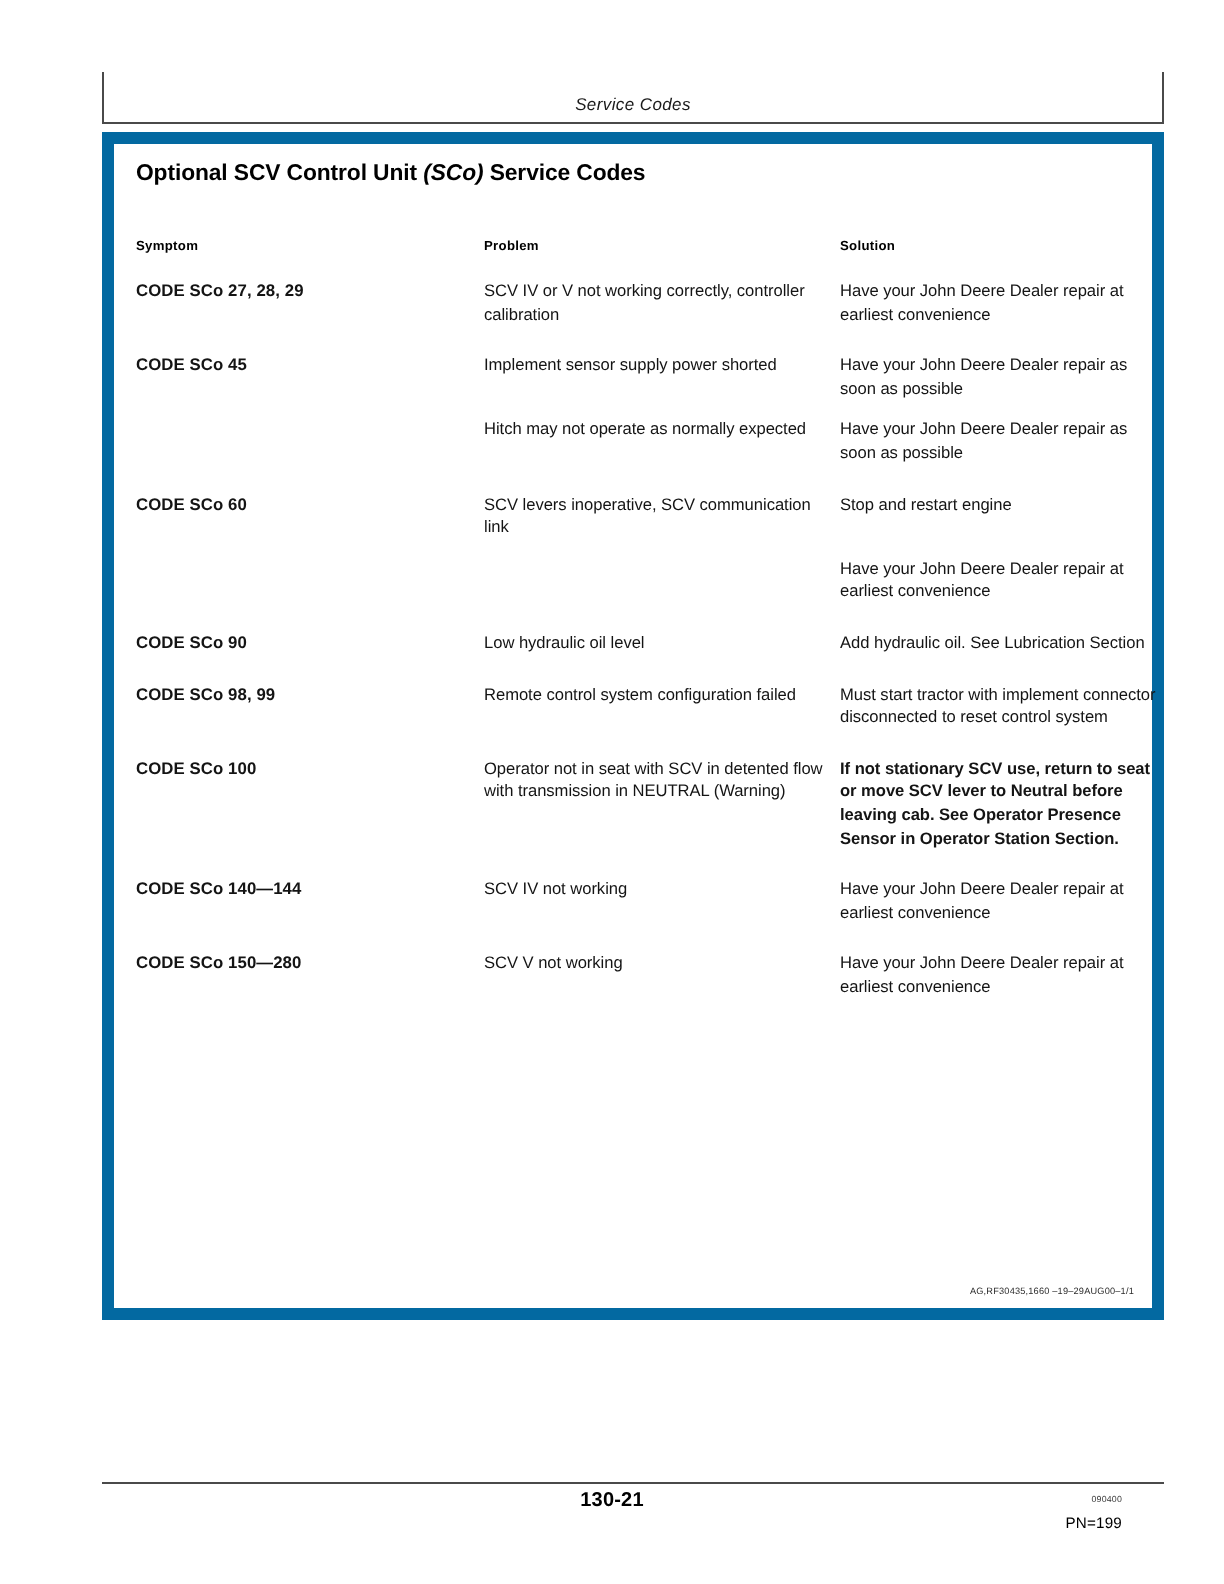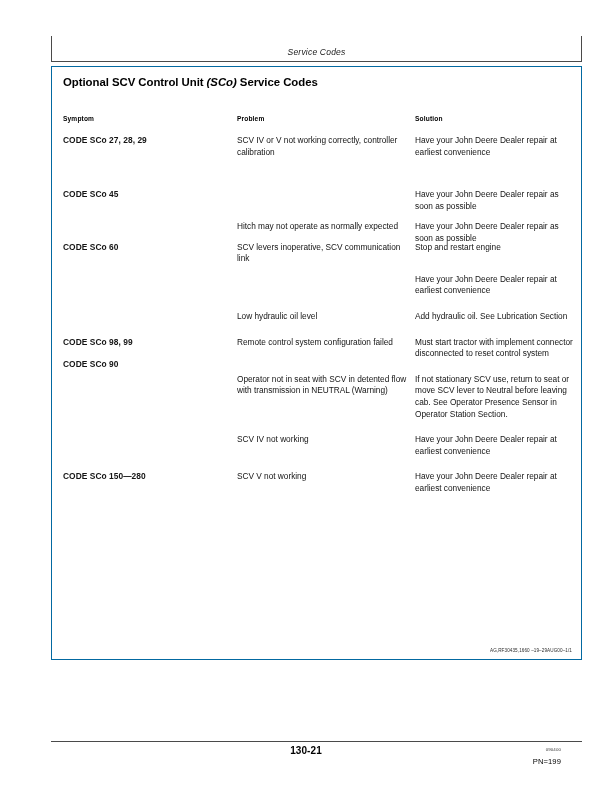--- a/index.html
+++ b/index.html
@@ -39,21 +39,21 @@
     color: #1a1a1a;
   }
 
   
   .content-box {
     position: absolute;
     left: 51px;
     top: 66px;
     width: 531px;
     height: 594px;
-    border: 1px solid #0369a1;
+    border: 6px solid #0369a1;
     box-sizing: border-box;
   }
 
   .section-title {
     position: absolute;
     left: 11px;
     top: 8px;
     width: 420px;
     font-weight: bold;
     font-size: 11.4px;
@@ -168,48 +168,51 @@
       <div class="col-head c1">Symptom</div>
       <div class="col-head c2">Problem</div>
       <div class="col-head c3">Solution</div>
     </div>
     <div id="rows-container" style="position: relative; height: 373.6px;">
         <div class="row" style="position: absolute; top: 0px; left: 0px; width: 512px; height: 23.2px;">
           <div class="cell sym c1" style="left: 0px; width: 168px;">CODE SCo 27, 28, 29</div>
           <div class="cell" style="left: 174px; width: 170px; top: 0px;">SCV IV or V not working correctly, controller calibration</div>
           <div class="cell" style="left: 352px; width: 160px; top: 0px;">Have your John Deere Dealer repair at earliest convenience</div>
         </div>
-        <div class="row" style="position: absolute; top: 37.2px; left: 0px; width: 512px; height: 55.4px; margin-top: 17px;">
+        <div class="row" style="position: absolute; top: 37.2px; left: 0px; width: 512px; height: 55.4px;">
           <div class="cell sym c1" style="left: 0px; width: 168px;">CODE SCo 45</div>
+          <div class="cell" style="left: 174px; width: 170px; top: 0px;">Implement sensor supply power shorted</div>
           <div class="cell" style="left: 352px; width: 160px; top: 0px;">Have your John Deere Dealer repair as soon as possible</div>
           <div class="cell" style="left: 174px; width: 170px; top: 32.2px;">Hitch may not operate as normally expected</div>
           <div class="cell" style="left: 352px; width: 160px; top: 32.2px;">Have your John Deere Dealer repair as soon as possible</div>
         </div>
         <div class="row" style="position: absolute; top: 106.6px; left: 0px; width: 512px; height: 55.4px;">
           <div class="cell sym c1" style="left: 0px; width: 168px;">CODE SCo 60</div>
           <div class="cell" style="left: 174px; width: 170px; top: 0px;">SCV levers inoperative, SCV communication link</div>
           <div class="cell" style="left: 352px; width: 160px; top: 0px;">Stop and restart engine</div>
           <div class="cell" style="left: 174px; width: 170px; top: 32.2px;"></div>
           <div class="cell" style="left: 352px; width: 160px; top: 32.2px;">Have your John Deere Dealer repair at earliest convenience</div>
         </div>
         <div class="row" style="position: absolute; top: 176px; left: 0px; width: 512px; height: 11.6px;">
-          <div class="cell sym c1" style="left: 0px; width: 168px; margin-top: 48px;">CODE SCo 90</div>
+          <div class="cell sym c1" style="left: 0px; width: 168px;">CODE SCo 90</div>
           <div class="cell" style="left: 174px; width: 170px; top: 0px;">Low hydraulic oil level</div>
           <div class="cell" style="left: 352px; width: 160px; top: 0px;">Add hydraulic oil. See Lubrication Section</div>
         </div>
         <div class="row" style="position: absolute; top: 201.6px; left: 0px; width: 512px; height: 23.2px;">
           <div class="cell sym c1" style="left: 0px; width: 168px;">CODE SCo 98, 99</div>
           <div class="cell" style="left: 174px; width: 170px; top: 0px;">Remote control system configuration failed</div>
           <div class="cell" style="left: 352px; width: 160px; top: 0px;">Must start tractor with implement connector disconnected to reset control system</div>
         </div>
         <div class="row" style="position: absolute; top: 238.8px; left: 0px; width: 512px; height: 46.4px;">
+          <div class="cell sym c1" style="left: 0px; width: 168px;">CODE SCo 100</div>
           <div class="cell" style="left: 174px; width: 170px; top: 0px;">Operator not in seat with SCV in detented flow with transmission in NEUTRAL (Warning)</div>
-          <div class="cell" style="left: 352px; width: 160px; top: 0px;">If not stationary SCV use, return to seat or move SCV lever to Neutral before leaving cab. See Operator Presence Sensor in Operator Station Section.</div>
+          <div class="cell" style="left: 352px; width: 160px; top: 0px; font-weight: bold;">If not stationary SCV use, return to seat or move SCV lever to Neutral before leaving cab. See Operator Presence Sensor in Operator Station Section.</div>
         </div>
         <div class="row" style="position: absolute; top: 299.2px; left: 0px; width: 512px; height: 23.2px;">
+          <div class="cell sym c1" style="left: 0px; width: 168px;">CODE SCo 140—144</div>
           <div class="cell" style="left: 174px; width: 170px; top: 0px;">SCV IV not working</div>
           <div class="cell" style="left: 352px; width: 160px; top: 0px;">Have your John Deere Dealer repair at earliest convenience</div>
         </div>
         <div class="row" style="position: absolute; top: 336.4px; left: 0px; width: 512px; height: 23.2px;">
           <div class="cell sym c1" style="left: 0px; width: 168px;">CODE SCo 150—280</div>
           <div class="cell" style="left: 174px; width: 170px; top: 0px;">SCV V not working</div>
           <div class="cell" style="left: 352px; width: 160px; top: 0px;">Have your John Deere Dealer repair at earliest convenience</div>
         </div>
       </div>
   </div>

